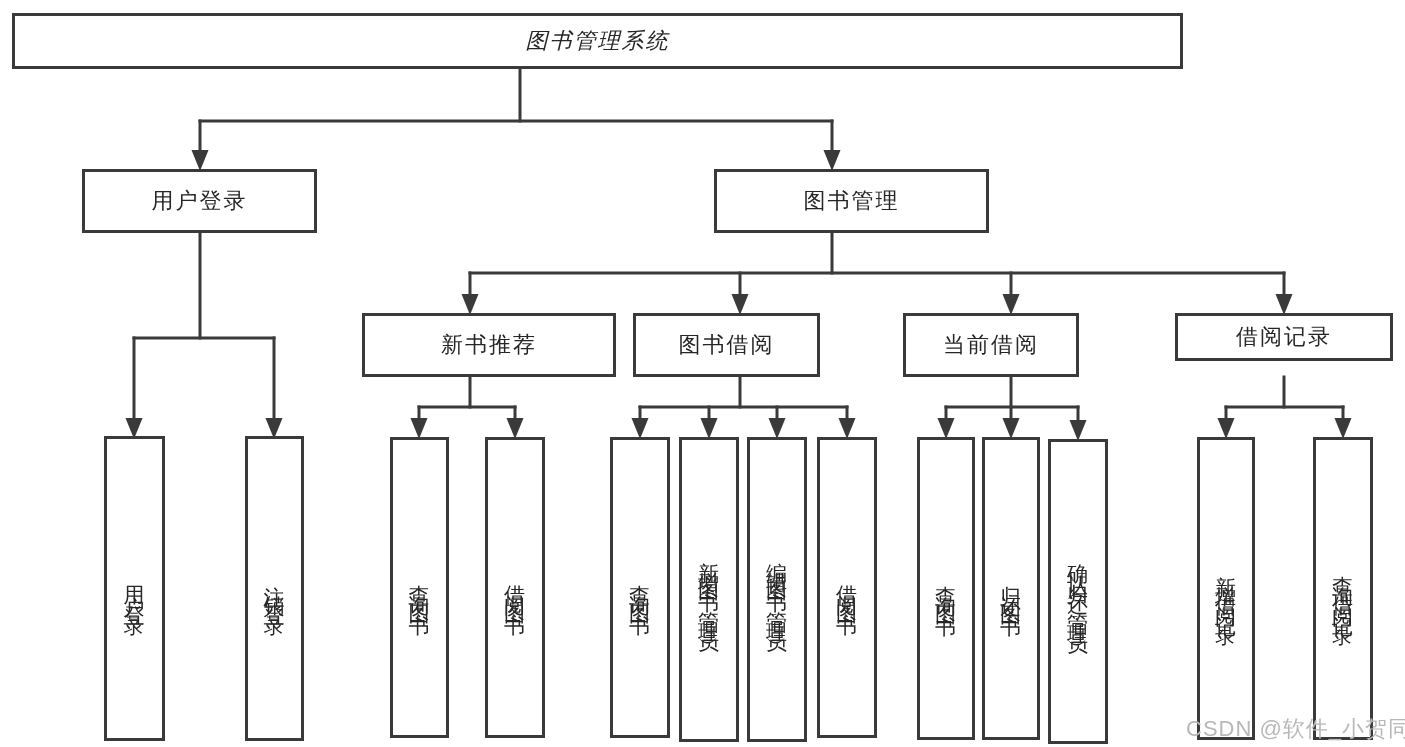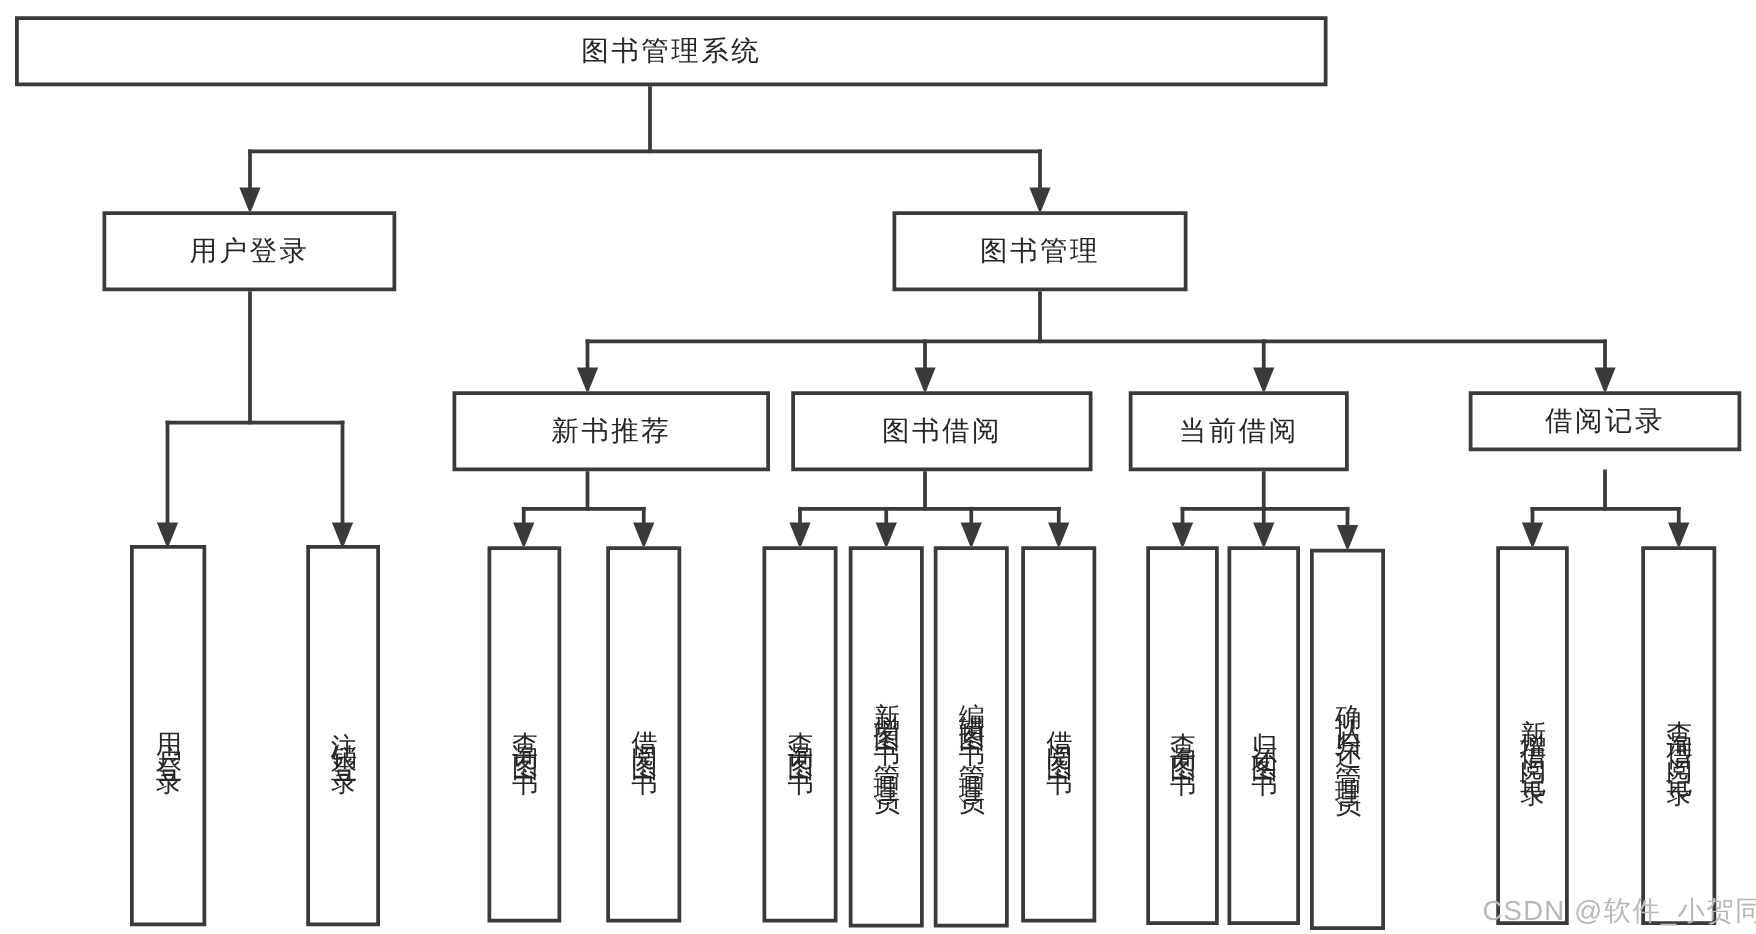--- a/index.html
+++ b/index.html
@@ -106,33 +106,33 @@
       <line x1="1011" y1="407" x2="1011" y2="423" stroke="#3a3a3a" stroke-width="3" stroke-linecap="square"></line>
       <polygon points="1002.5,418 1019.5,418 1011,439" fill="#3a3a3a"></polygon>
       <line x1="1078" y1="407" x2="1078" y2="425" stroke="#3a3a3a" stroke-width="3" stroke-linecap="square"></line>
       <polygon points="1069.5,420 1086.5,420 1078,441" fill="#3a3a3a"></polygon>
       <line x1="1226" y1="407" x2="1226" y2="423" stroke="#3a3a3a" stroke-width="3" stroke-linecap="square"></line>
       <polygon points="1217.5,418 1234.5,418 1226,439" fill="#3a3a3a"></polygon>
       <line x1="1343" y1="407" x2="1343" y2="423" stroke="#3a3a3a" stroke-width="3" stroke-linecap="square"></line>
       <polygon points="1334.5,418 1351.5,418 1343,439" fill="#3a3a3a"></polygon>
     </svg>
   <div id="nodes">
-      <div class="node h" style="left: 12px; top: 13px; width: 1050px; height: 56px;">
+      <div class="node h" style="left: 12px; top: 13px; width: 1171px; height: 56px; font-style: italic;">
         <span class="label">图书管理系统</span>
       </div>
       <div class="node h" style="left: 82px; top: 169px; width: 235px; height: 64px;">
         <span class="label">用户登录</span>
       </div>
-      <div class="node h" style="left: 714px; top: 169px; width: 236px; height: 64px; justify-content: center;">
+      <div class="node h" style="left: 714px; top: 169px; width: 275px; height: 64px; justify-content: center;">
         <span class="label">图书管理</span>
       </div>
       <div class="node h" style="left: 362px; top: 313px; width: 254px; height: 64px;">
         <span class="label">新书推荐</span>
       </div>
-      <div class="node h" style="left: 633px; top: 313px; width: 241px; height: 64px;">
+      <div class="node h" style="left: 633px; top: 313px; width: 187px; height: 64px;">
         <span class="label">图书借阅</span>
       </div>
       <div class="node h" style="left: 903px; top: 313px; width: 176px; height: 64px;">
         <span class="label">当前借阅</span>
       </div>
       <div class="node h" style="left: 1175px; top: 313px; width: 218px; height: 48px;">
         <span class="label">借阅记录</span>
       </div>
       <div class="node v" style="left: 104px; top: 436px; width: 61px; height: 305px;">
         <span class="label">用户登录</span>

